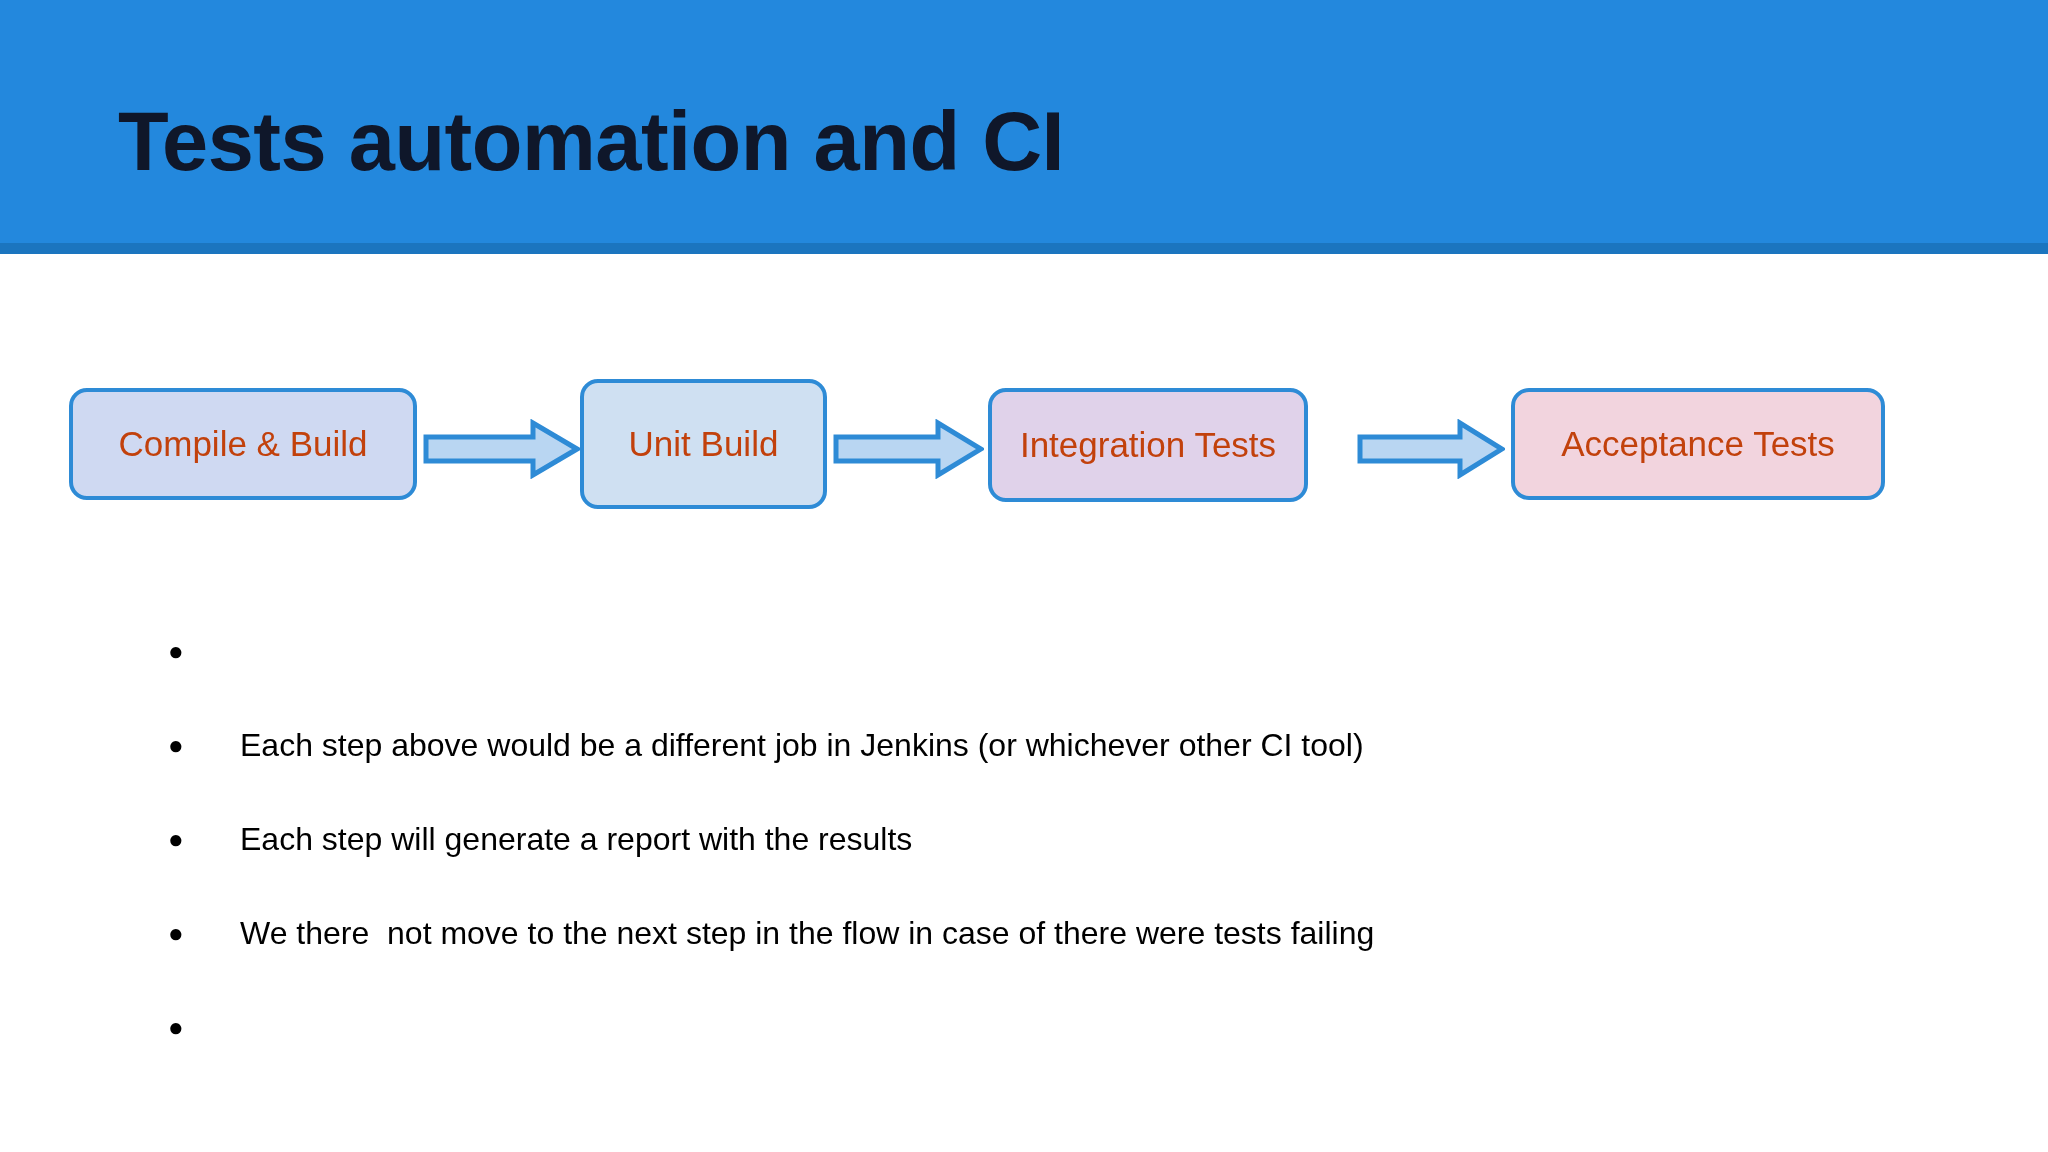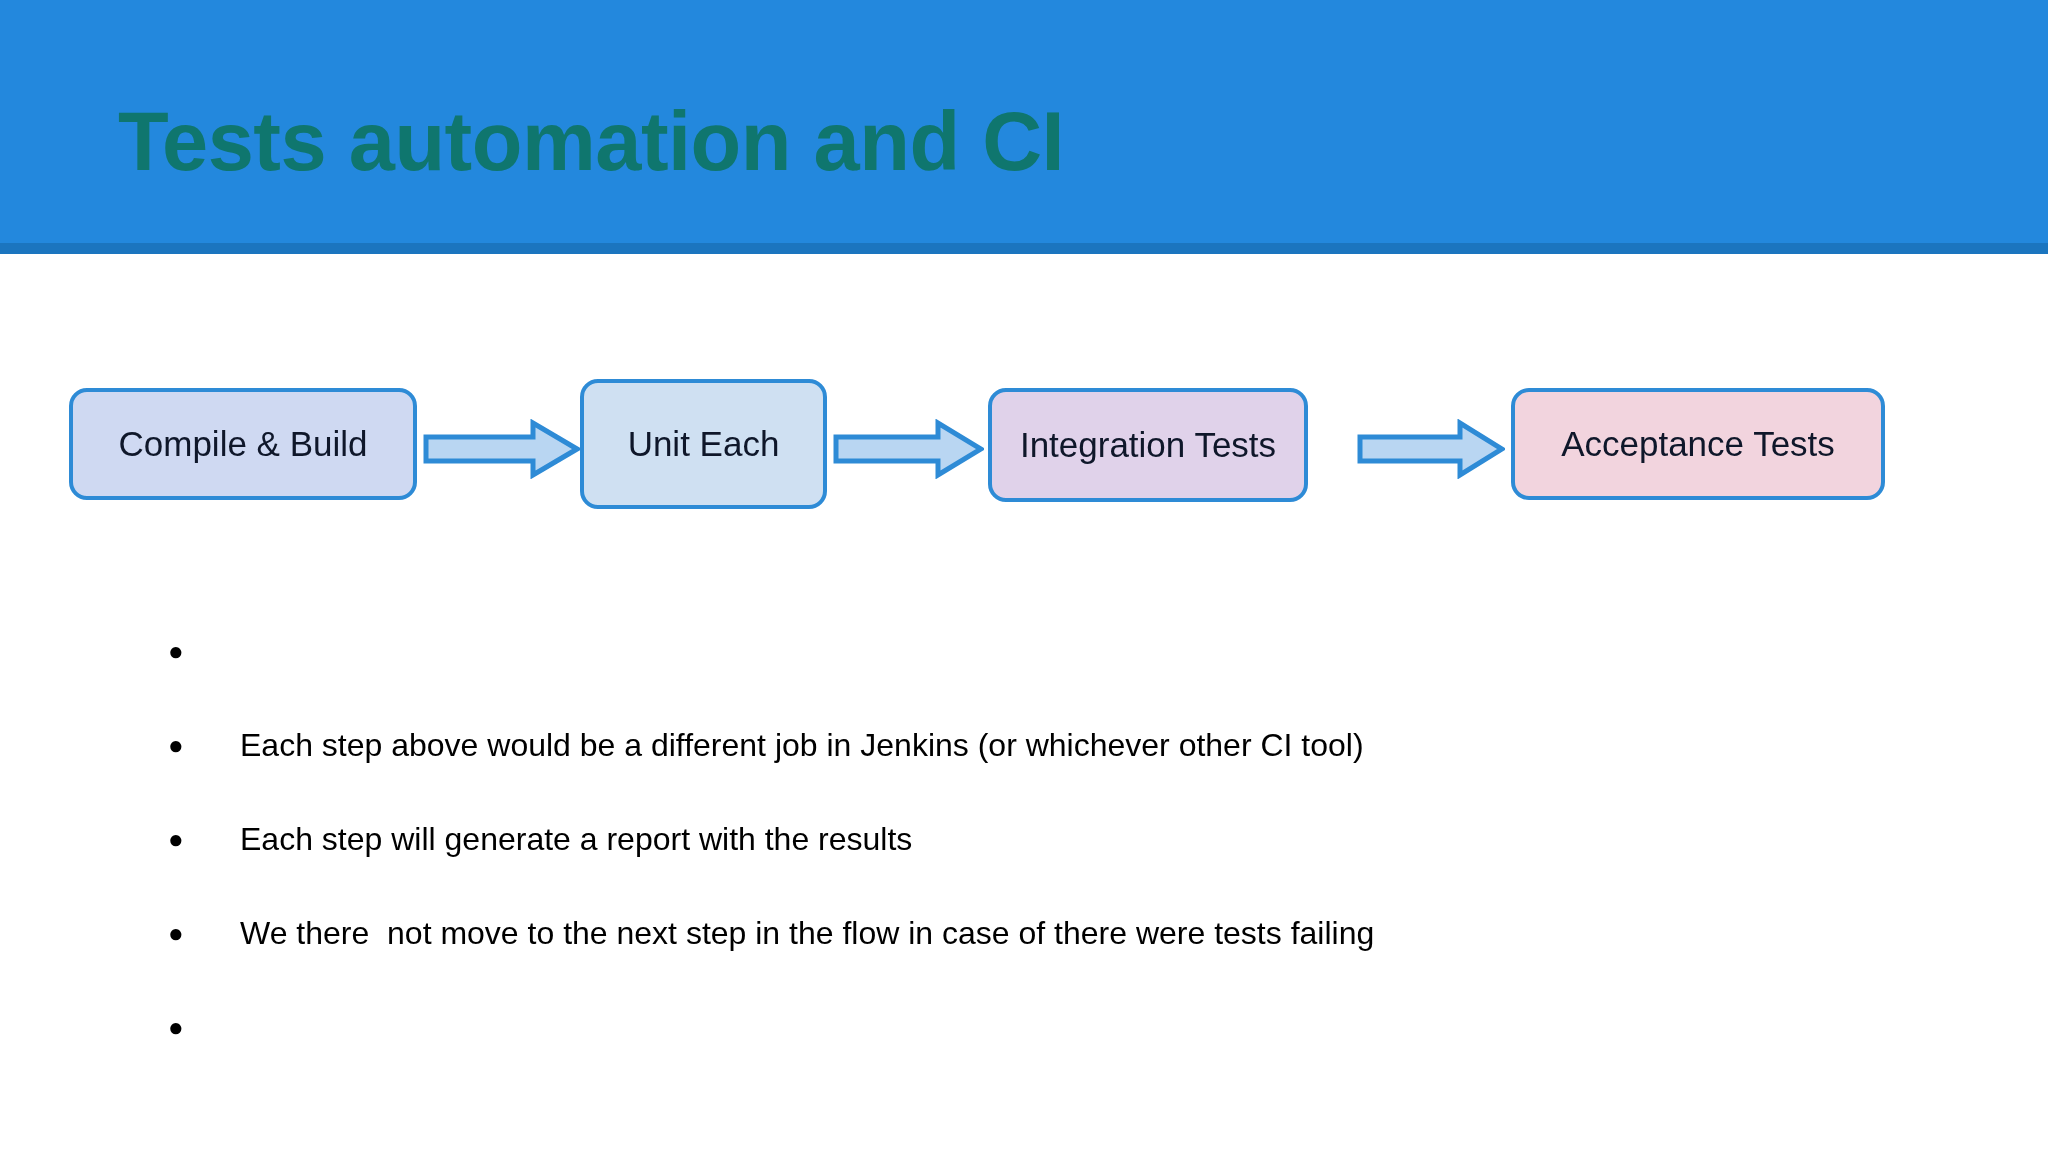--- a/index.html
+++ b/index.html
@@ -38,21 +38,21 @@
     width: 2048px;
     height: 11px;
     background: #1b75bf;
   }
   .header-title {
     position: absolute;
     left: 118px;
     top: 98px;
     font-size: 83px;
     font-weight: bold;
-    color: #0f766e;
+    color: #0f172a;
     letter-spacing: -0.5px;
     white-space: nowrap;
     line-height: 1.05;
   }
 
   
   .flow {
     position: absolute;
     left: 0;
     top: 370px;
@@ -60,21 +60,21 @@
     height: 150px;
   }
   .flow-box {
     position: absolute;
     box-sizing: border-box;
     border: 4px solid #2e8bd6;
     border-radius: 18px;
     display: flex;
     align-items: center;
     justify-content: center;
-    color: #0f172a;
+    color: #c2410c;
     font-size: 35px;
     white-space: nowrap;
   }
   .flow-box-label {
     display: block;
     padding: 0 6px;
   }
 
   #box-0 { left: 69px;   top: 18px; width: 348px; height: 112px; background: #cfd9f2; }
   #box-1 { left: 580px;  top: 9px;  width: 247px; height: 130px; background: #cfe0f2; }
@@ -134,21 +134,21 @@
       <span class="flow-box-label">Compile &amp; Build</span>
     </div>
 
     <div class="flow-arrow" id="arrow-0">
       <svg width="157" height="60" viewBox="0 0 157 60" xmlns="http://www.w3.org/2000/svg">
         <path d="M3 18 L110 18 L110 4 L154 30 L110 56 L110 42 L3 42 Z" fill="#b9d6f2" stroke="#2e8bd6" stroke-width="5" stroke-linejoin="miter"></path>
       </svg>
     </div>
 
     <div class="flow-box" id="box-1">
-      <span class="flow-box-label">Unit Each</span>
+      <span class="flow-box-label">Unit Build</span>
     </div>
 
     <div class="flow-arrow" id="arrow-1">
       <svg width="151" height="60" viewBox="0 0 151 60" xmlns="http://www.w3.org/2000/svg">
         <path d="M3 18 L105 18 L105 4 L148 30 L105 56 L105 42 L3 42 Z" fill="#b9d6f2" stroke="#2e8bd6" stroke-width="5" stroke-linejoin="miter"></path>
       </svg>
     </div>
 
     <div class="flow-box" id="box-2">
       <span class="flow-box-label">Integration Tests</span>

